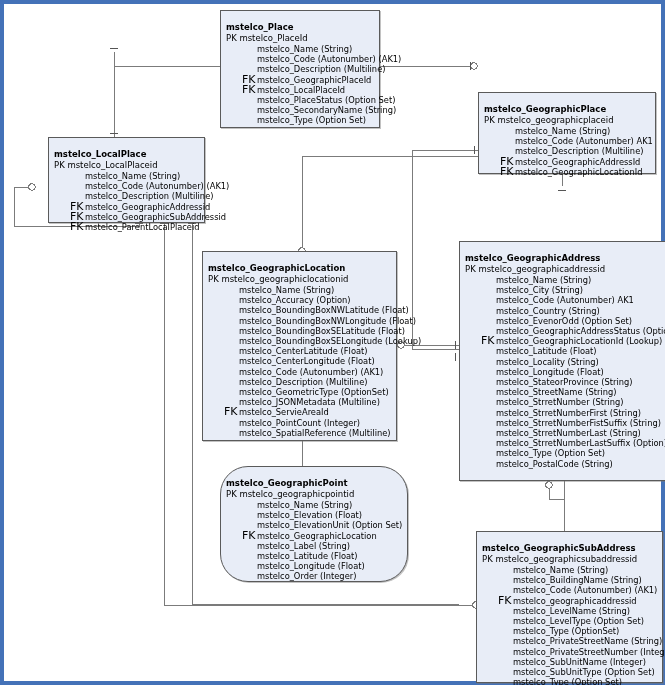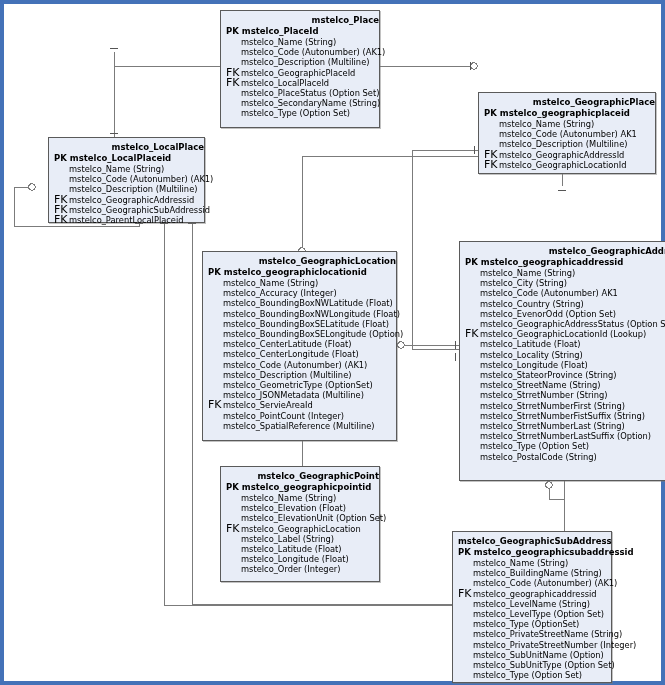--- a/index.html
+++ b/index.html
@@ -4,24 +4,24 @@
 <style>
   html,body{margin:0;padding:0;background:#ffffff;}
   body{width:665px;height:685px;position:relative;overflow:hidden;
        font-family:"DejaVu Sans","Liberation Sans",sans-serif;}
   #canvas{position:absolute;left:0;top:0;width:665px;height:685px;
           background:#ffffff;box-sizing:border-box;border:4px solid #4472b8;}
   #svg-layer{position:absolute;left:0;top:0;width:665px;height:685px;}
   .entity{position:absolute;box-sizing:border-box;background:#e8edf7;
           border:1px solid #5a5a5a;box-shadow:1px 1px 0 rgba(120,120,120,.45);}
   .ent-title{font-weight:bold;font-size:8.5px;color:#000;
-             padding:4px 0 0 5px;line-height:10.5px;white-space:nowrap;text-align:right;}
-  .ent-pk{font-weight:bold;font-size:8.5px;color:#000;
+             padding:11px 0 0 5px;line-height:10.5px;white-space:nowrap;}
+  .ent-pk{font-weight:normal;font-size:8.5px;color:#000;
           padding:0 0 1px 5px;line-height:10.5px;white-space:nowrap;}
-  .attr-list{padding:0 0 3px 0;margin:0;list-style:none;}
+  .attr-list{padding:0 0 3px 16px;margin:0;list-style:none;}
   .attr{font-size:8.3px;line-height:10.2px;color:#000;white-space:nowrap;
         position:relative;padding-left:5px;}
   .attr .pfx{display:inline-block;width:15px;font-size:11px;}
   .attr .nm{display:inline-block;}
   .attr.plain .nm{margin-left:15px;}
 </style>
 </head>
 <body>
 
 <div id="canvas">
@@ -120,25 +120,25 @@
       <li class="attr"><span class="pfx">FK</span><span class="nm">mstelco_GeographicSubAddressid</span></li>
       <li class="attr"><span class="pfx">FK</span><span class="nm">mstelco_ParentLocalPlaceid</span></li>
     </ul>
   </div>
 
   <div class="entity" style="left:198px;top:247px;width:195px;height:190px;">
     <div class="ent-title">mstelco_GeographicLocation</div>
     <div class="ent-pk">PK mstelco_geographiclocationid</div>
     <ul class="attr-list">
       <li class="attr plain"><span class="nm">mstelco_Name (String)</span></li>
-      <li class="attr plain"><span class="nm">mstelco_Accuracy (Integer)</span></li>
+      <li class="attr plain"><span class="nm">mstelco_Accuracy (Option)</span></li>
       <li class="attr plain"><span class="nm">mstelco_BoundingBoxNWLatitude (Float)</span></li>
       <li class="attr plain"><span class="nm">mstelco_BoundingBoxNWLongitude (Float)</span></li>
       <li class="attr plain"><span class="nm">mstelco_BoundingBoxSELatitude (Float)</span></li>
-      <li class="attr plain"><span class="nm">mstelco_BoundingBoxSELongitude (Option)</span></li>
+      <li class="attr plain"><span class="nm">mstelco_BoundingBoxSELongitude (Lookup)</span></li>
       <li class="attr plain"><span class="nm">mstelco_CenterLatitude (Float)</span></li>
       <li class="attr plain"><span class="nm">mstelco_CenterLongitude (Float)</span></li>
       <li class="attr plain"><span class="nm">mstelco_Code (Autonumber) (AK1)</span></li>
       <li class="attr plain"><span class="nm">mstelco_Description (Multiline)</span></li>
       <li class="attr plain"><span class="nm">mstelco_GeometricType (OptionSet)</span></li>
       <li class="attr plain"><span class="nm">mstelco_JSONMetadata (Multiline)</span></li>
       <li class="attr"><span class="pfx">FK</span><span class="nm">mstelco_ServieAreaId</span></li>
       <li class="attr plain"><span class="nm">mstelco_PointCount (Integer)</span></li>
       <li class="attr plain"><span class="nm">mstelco_SpatialReference (Multiline)</span></li>
     </ul>
@@ -163,47 +163,47 @@
       <li class="attr plain"><span class="nm">mstelco_StrretNumber (String)</span></li>
       <li class="attr plain"><span class="nm">mstelco_StrretNumberFirst (String)</span></li>
       <li class="attr plain"><span class="nm">mstelco_StrretNumberFistSuffix (String)</span></li>
       <li class="attr plain"><span class="nm">mstelco_StrretNumberLast (String)</span></li>
       <li class="attr plain"><span class="nm">mstelco_StrretNumberLastSuffix (Option)</span></li>
       <li class="attr plain"><span class="nm">mstelco_Type (Option Set)</span></li>
       <li class="attr plain"><span class="nm">mstelco_PostalCode (String)</span></li>
     </ul>
   </div>
 
-  <div class="entity" style="left:216px;top:462px;width:160px;height:116px;">
+  <div class="entity" style="left:216px;top:462px;width:188px;height:116px;border-radius:28px;">
     <div class="ent-title">mstelco_GeographicPoint</div>
     <div class="ent-pk">PK mstelco_geographicpointid</div>
     <ul class="attr-list">
       <li class="attr plain"><span class="nm">mstelco_Name (String)</span></li>
       <li class="attr plain"><span class="nm">mstelco_Elevation (Float)</span></li>
       <li class="attr plain"><span class="nm">mstelco_ElevationUnit (Option Set)</span></li>
       <li class="attr"><span class="pfx">FK</span><span class="nm">mstelco_GeographicLocation</span></li>
       <li class="attr plain"><span class="nm">mstelco_Label (String)</span></li>
       <li class="attr plain"><span class="nm">mstelco_Latitude (Float)</span></li>
       <li class="attr plain"><span class="nm">mstelco_Longitude (Float)</span></li>
       <li class="attr plain"><span class="nm">mstelco_Order (Integer)</span></li>
     </ul>
   </div>
 
-  <div class="entity" style="left:448px;top:527px;width:160px;height:152px;">
+  <div class="entity" style="left:472px;top:527px;width:187px;height:152px;">
     <div class="ent-title">mstelco_GeographicSubAddress</div>
     <div class="ent-pk">PK mstelco_geographicsubaddressid</div>
     <ul class="attr-list">
       <li class="attr plain"><span class="nm">mstelco_Name (String)</span></li>
       <li class="attr plain"><span class="nm">mstelco_BuildingName (String)</span></li>
       <li class="attr plain"><span class="nm">mstelco_Code (Autonumber) (AK1)</span></li>
       <li class="attr"><span class="pfx">FK</span><span class="nm">mstelco_geographicaddressid</span></li>
       <li class="attr plain"><span class="nm">mstelco_LevelName (String)</span></li>
       <li class="attr plain"><span class="nm">mstelco_LevelType (Option Set)</span></li>
       <li class="attr plain"><span class="nm">mstelco_Type (OptionSet)</span></li>
       <li class="attr plain"><span class="nm">mstelco_PrivateStreetName (String)</span></li>
       <li class="attr plain"><span class="nm">mstelco_PrivateStreetNumber (Integer)</span></li>
-      <li class="attr plain"><span class="nm">mstelco_SubUnitName (Option)</span></li>
+      <li class="attr plain"><span class="nm">mstelco_SubUnitName (Integer)</span></li>
       <li class="attr plain"><span class="nm">mstelco_SubUnitType (Option Set)</span></li>
       <li class="attr plain"><span class="nm">mstelco_Type (Option Set)</span></li>
     </ul>
   </div>
 
 </div>
 
 </body></html>

